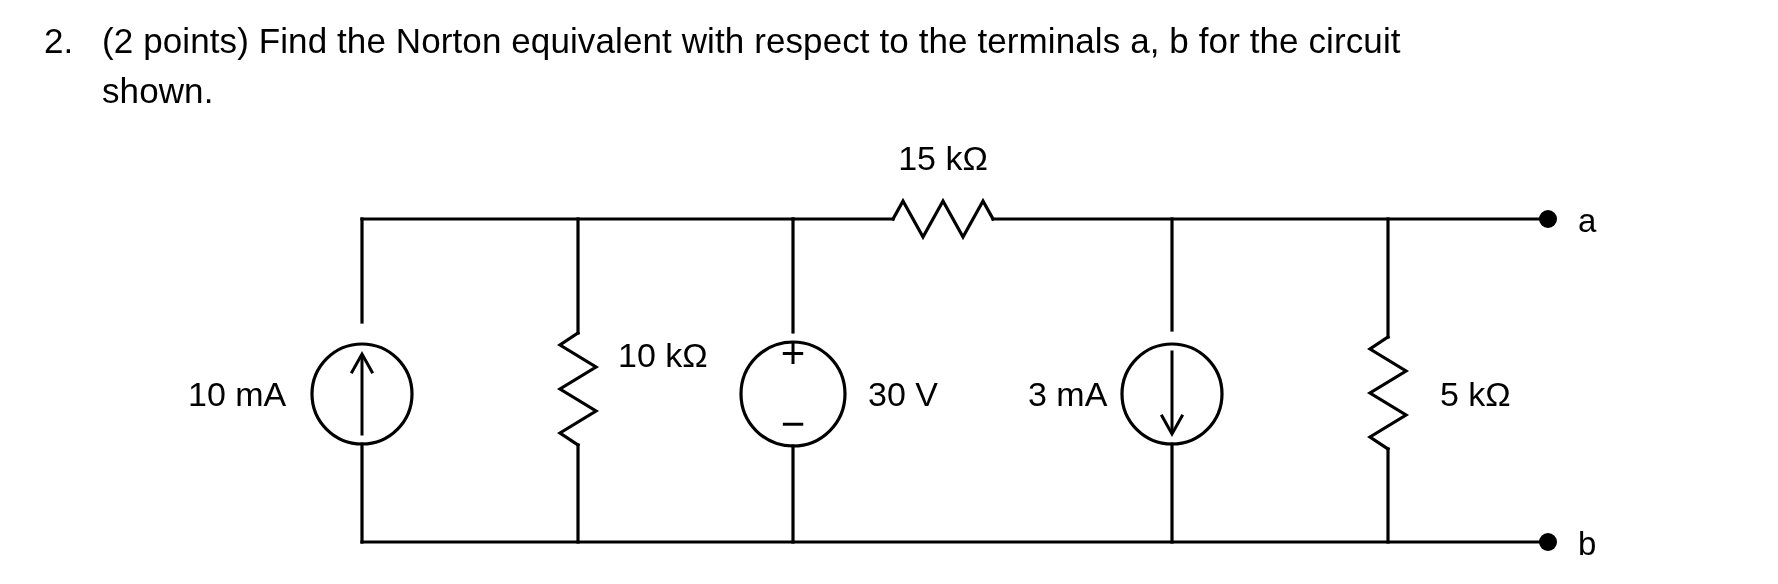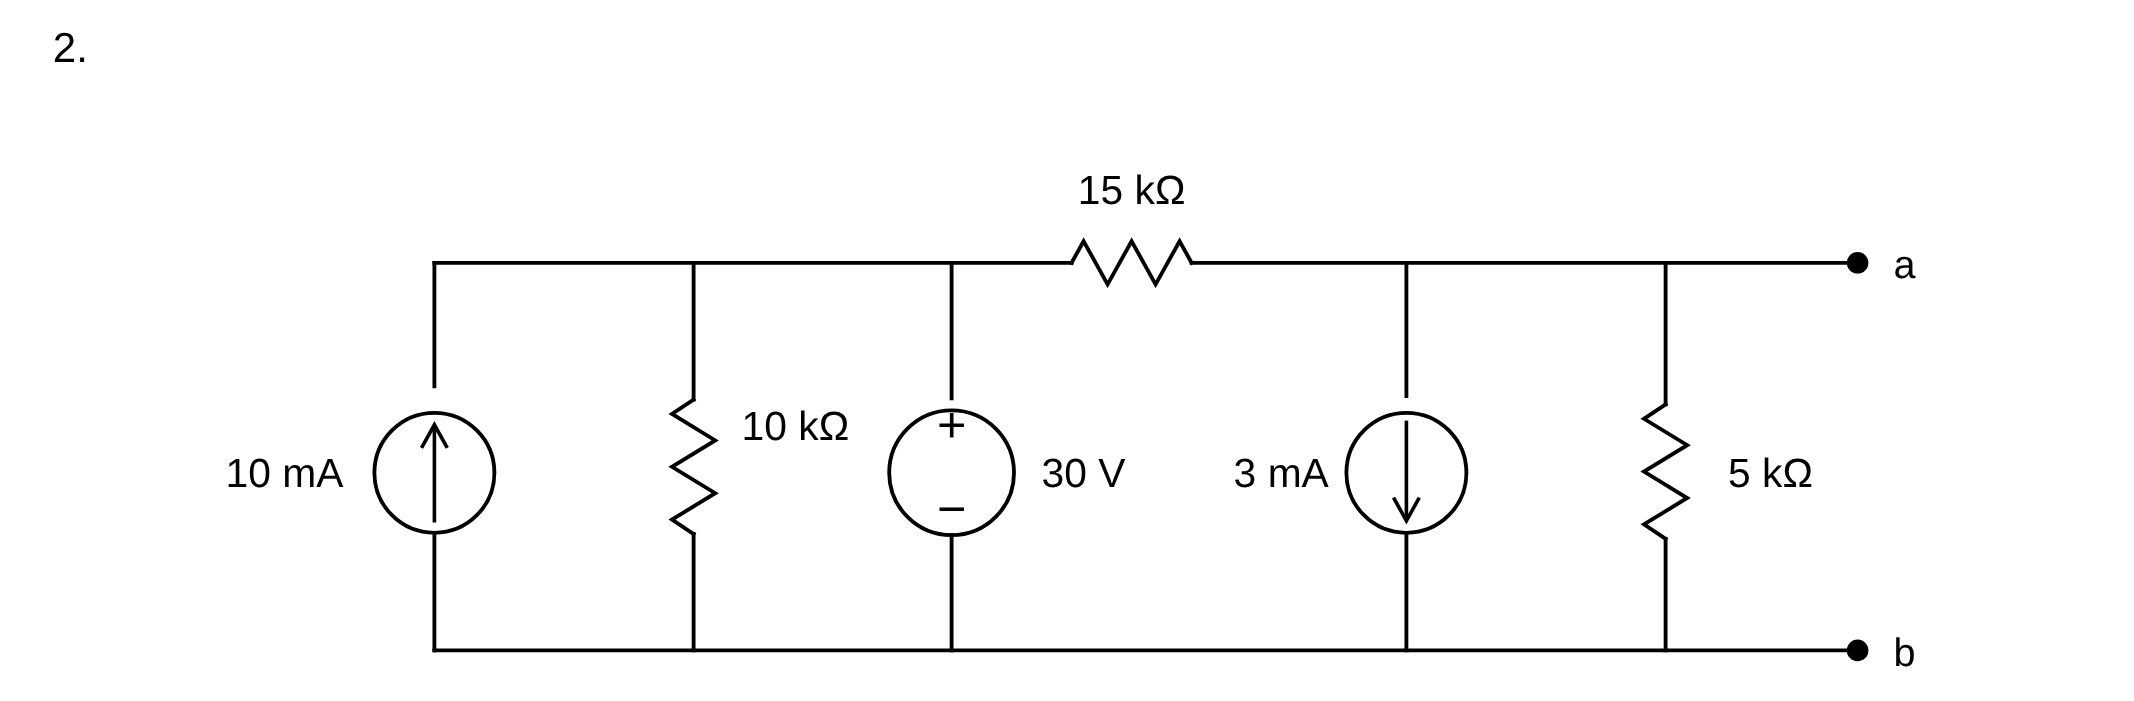--- a/index.html
+++ b/index.html
@@ -73,20 +73,21 @@
     fill: #000000;
   }
 </style>
 </head>
 <body>
 
 <div id="page">
 
   <div class="question-block">
     <span class="q-number">2.</span>
+    <span class="q-text">(2 points) Find the Norton equivalent with respect to the terminals a, b for the circuit shown.</span>
   </div>
 
   <div class="circuit">
     <svg width="1778" height="584" viewBox="0 0 1778 584" xmlns="http://www.w3.org/2000/svg">
       <g stroke="#000000" stroke-width="3.2" fill="none" stroke-linecap="square">
 
         <path d="M 362 219 L 793 219"></path>
 
         <path d="M 793 219 L 893 219"></path>
         <path d="M 893 219 L 903 201 L 923 237 L 943 201 L 963 237 L 983 201 L 993 219"></path>

